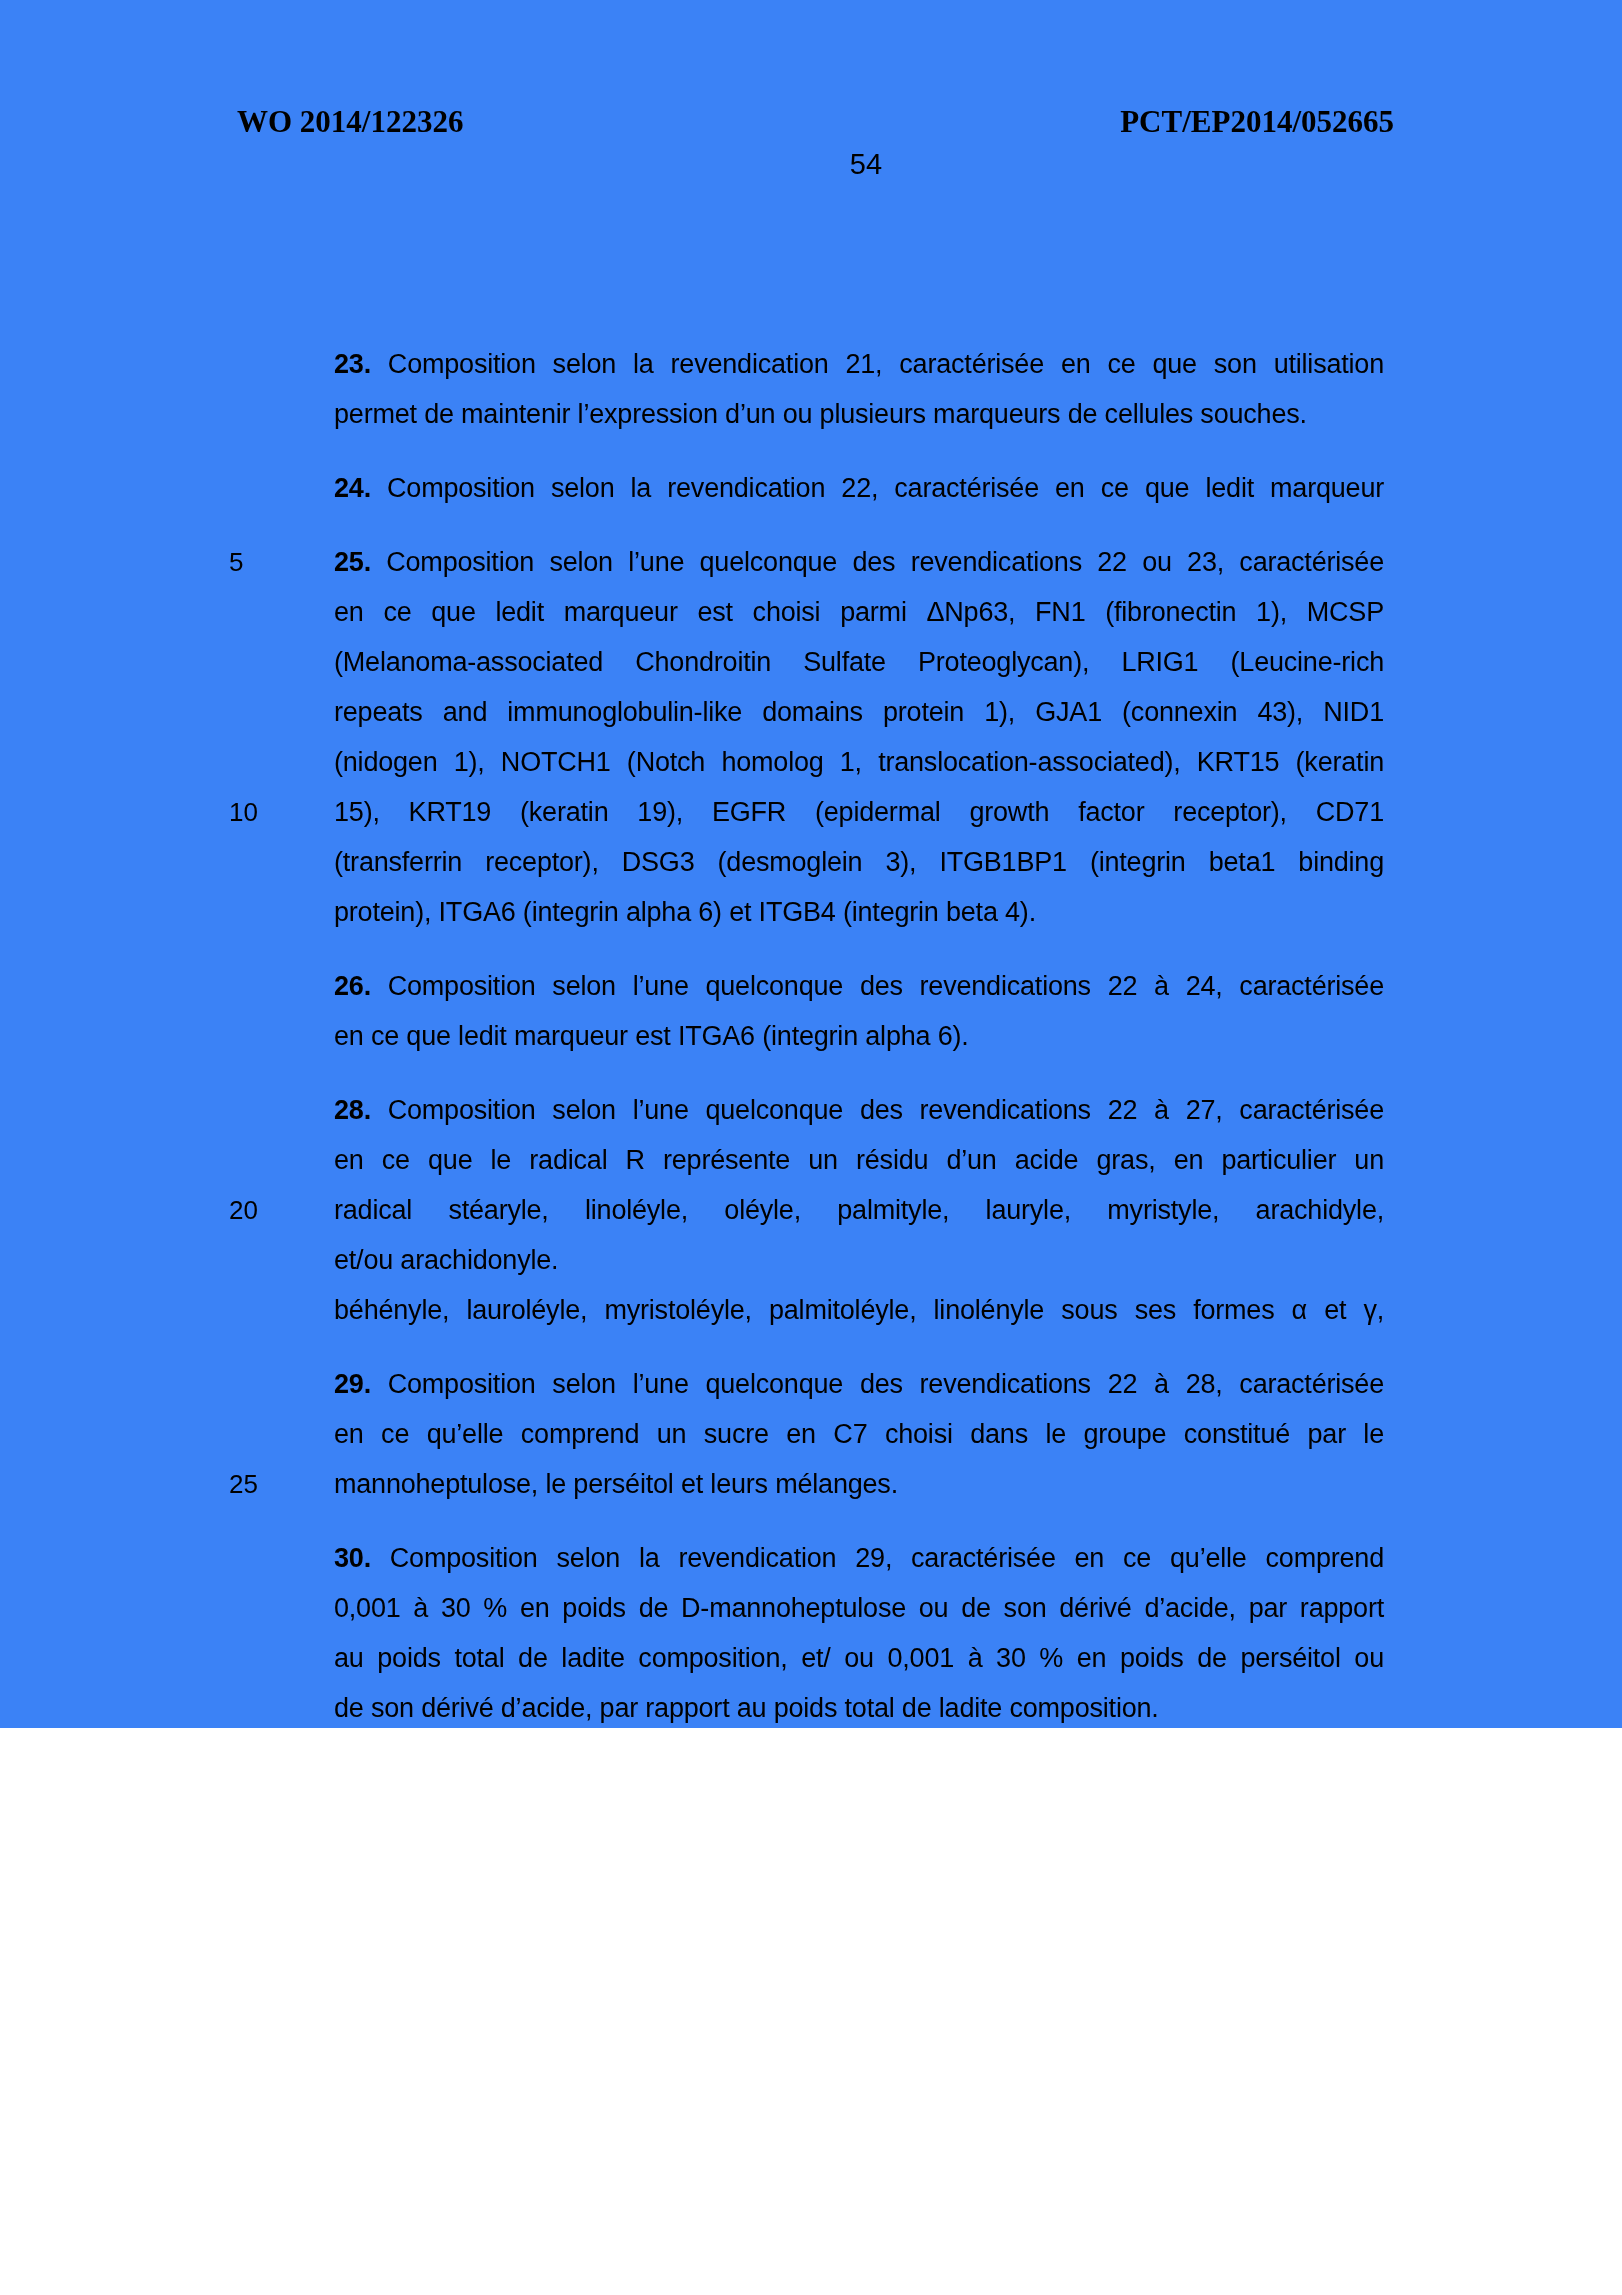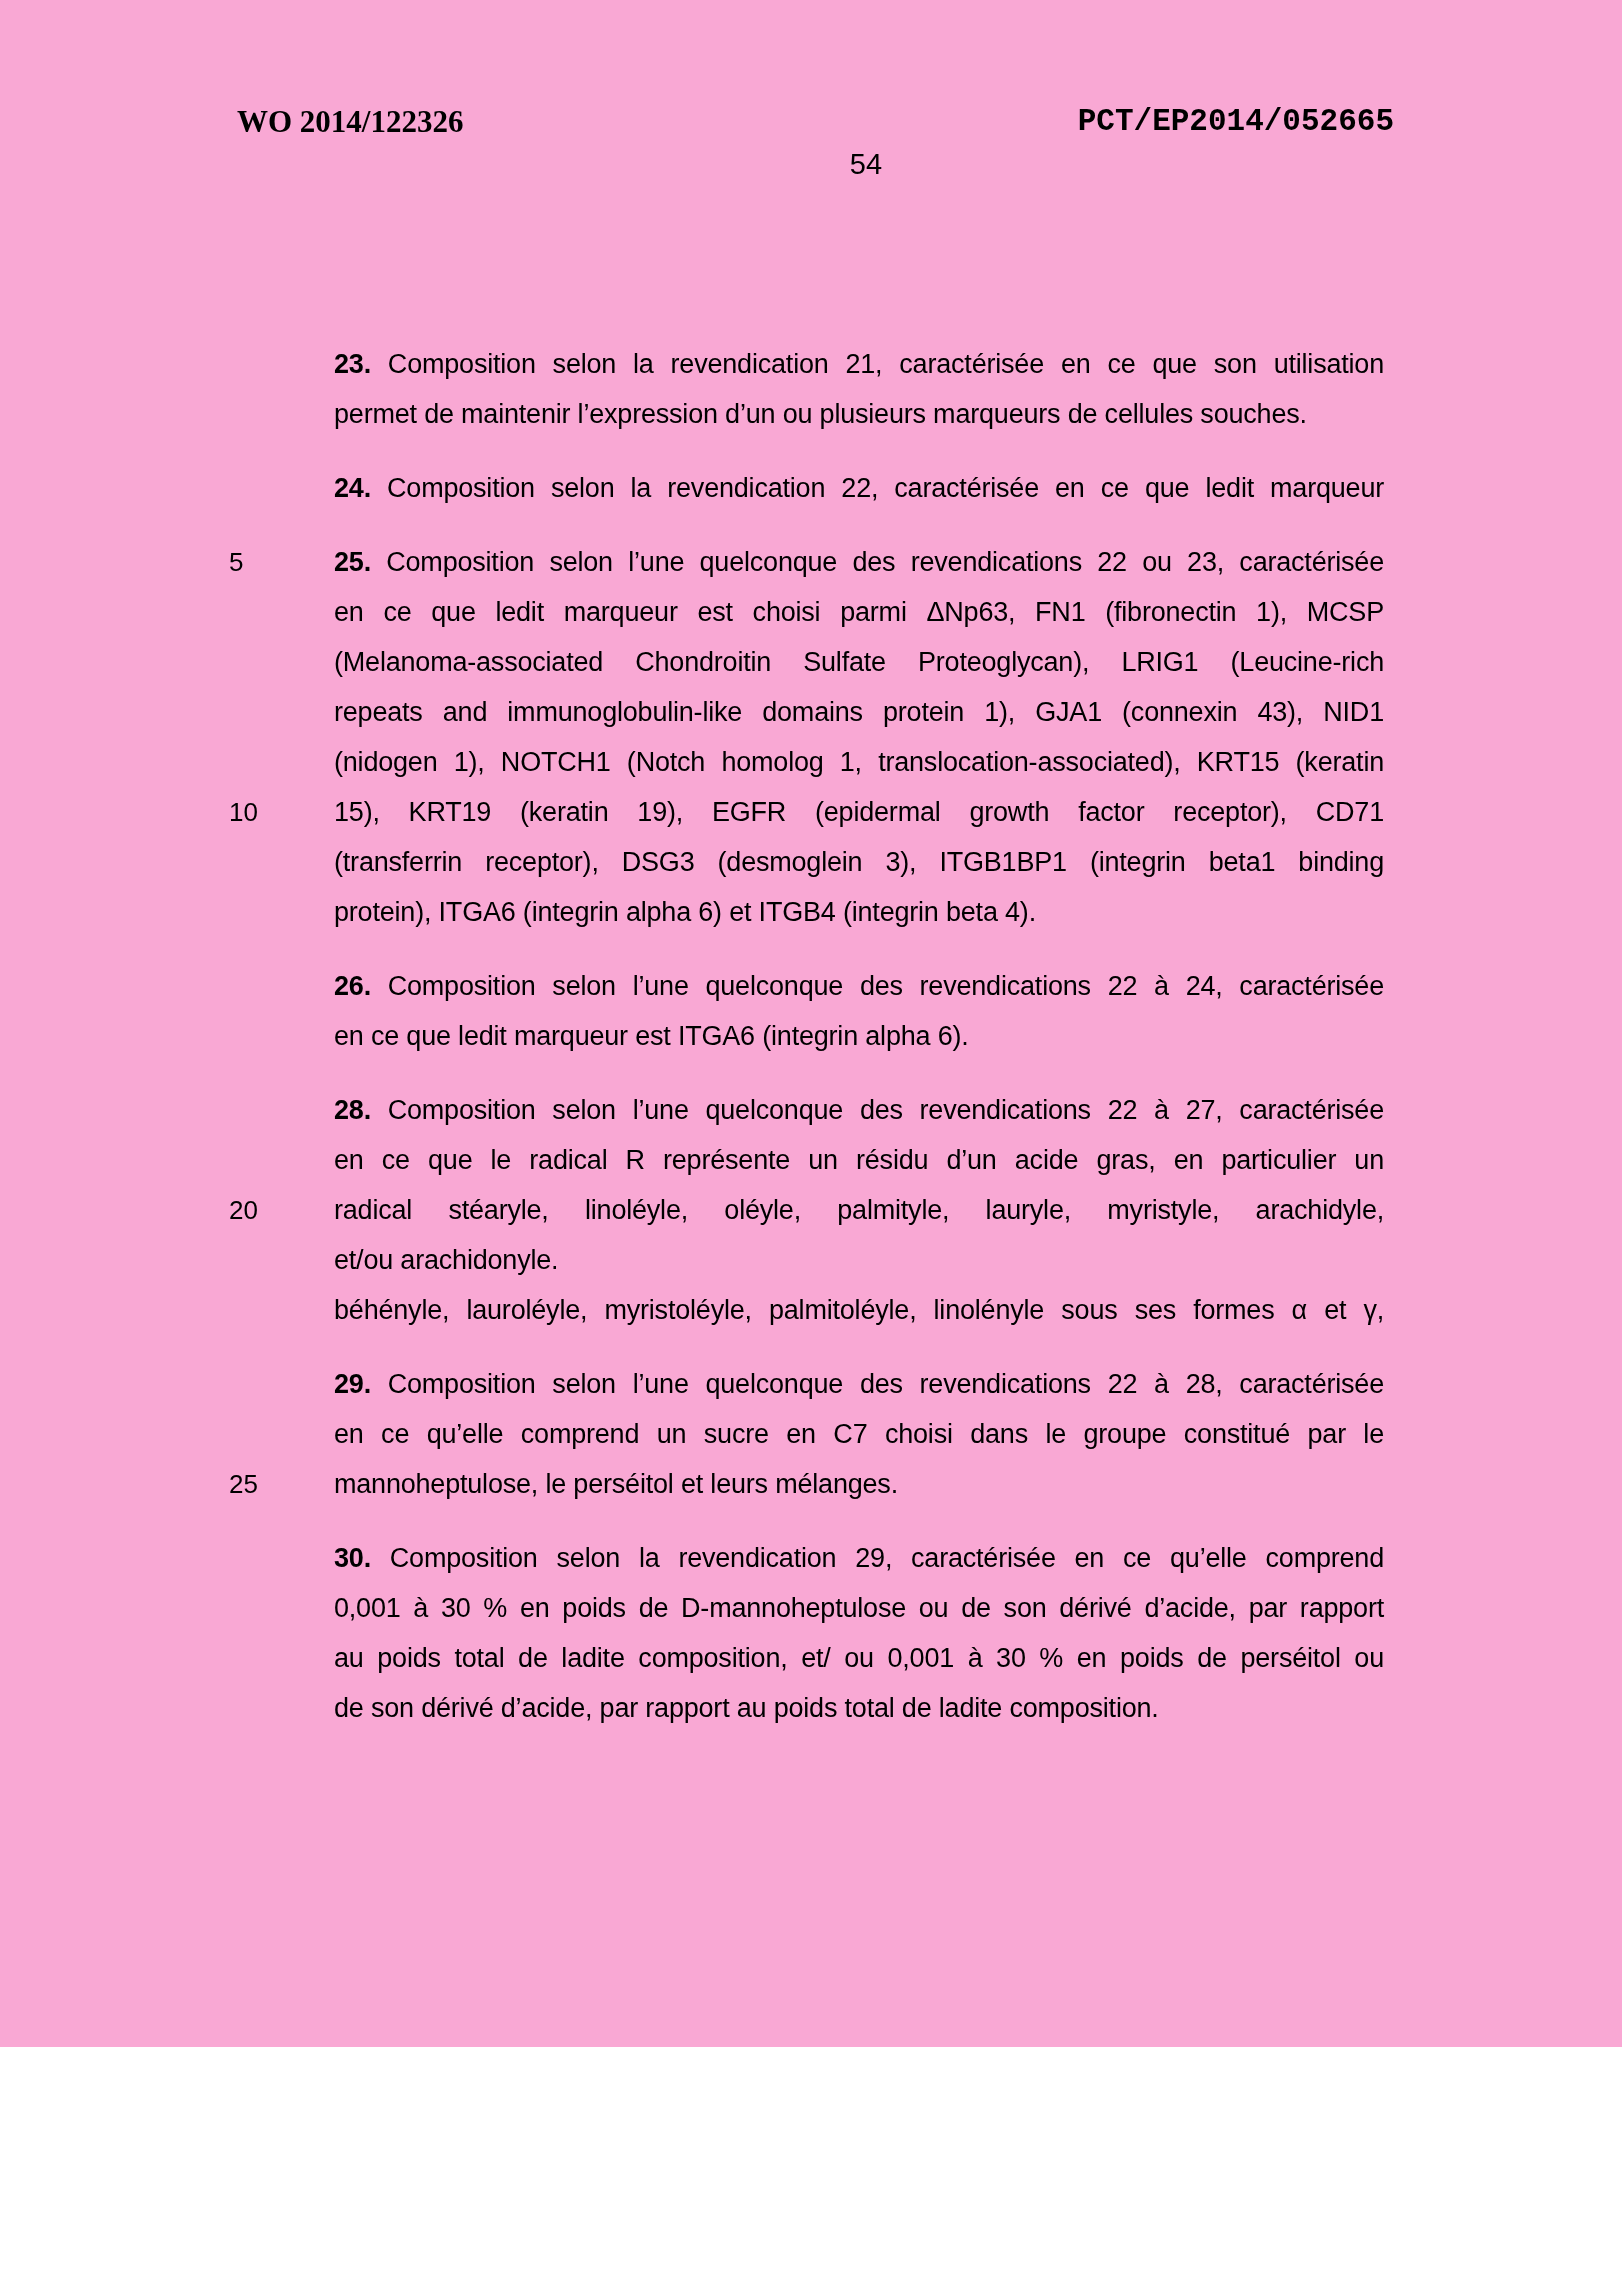--- a/index.html
+++ b/index.html
@@ -4,42 +4,42 @@
 <title>WO 2014/122326 — page 54</title>
 <style>
   html, body {
     margin: 0;
     padding: 0;
     background: #ffffff;
   }
   .page {
     position: relative;
     width: 1622px;
-    height: 2047px;
-    background: #f9a8d4;
+    height: 1728px;
+    background: #3b82f6;
     color: #000000;
     font-family: "Liberation Sans", sans-serif;
     overflow: hidden;
   }
   
   .hdr-left {
     position: absolute;
     left: 237px;
     top: 105px;
     font-family: "Liberation Serif", serif;
     font-weight: bold;
     font-size: 31px;
     line-height: 34px;
     white-space: nowrap;
   }
   .hdr-right {
     position: absolute;
     right: 228px;
     top: 105px;
-    font-family: Liberation Mono, monospace;
+    font-family: Liberation Serif, serif;
     font-weight: bold;
     font-size: 31px;
     line-height: 34px;
     white-space: nowrap;
   }
   .page-num {
     position: absolute;
     left: 334px;
     width: 1064px;
     top: 149px;

